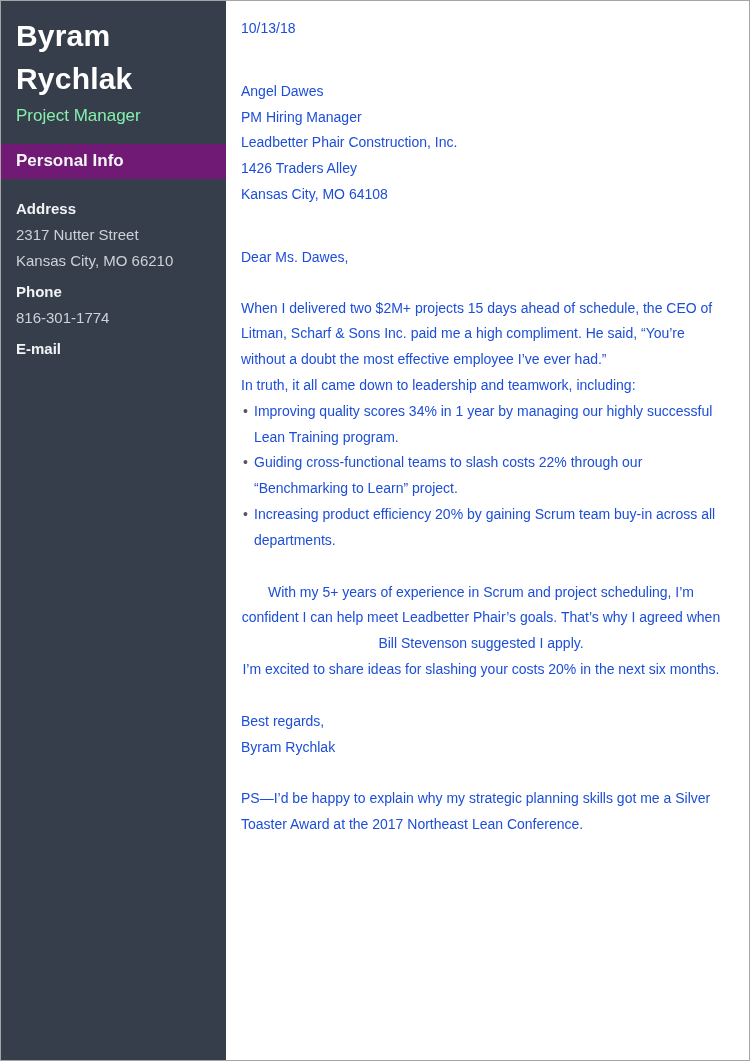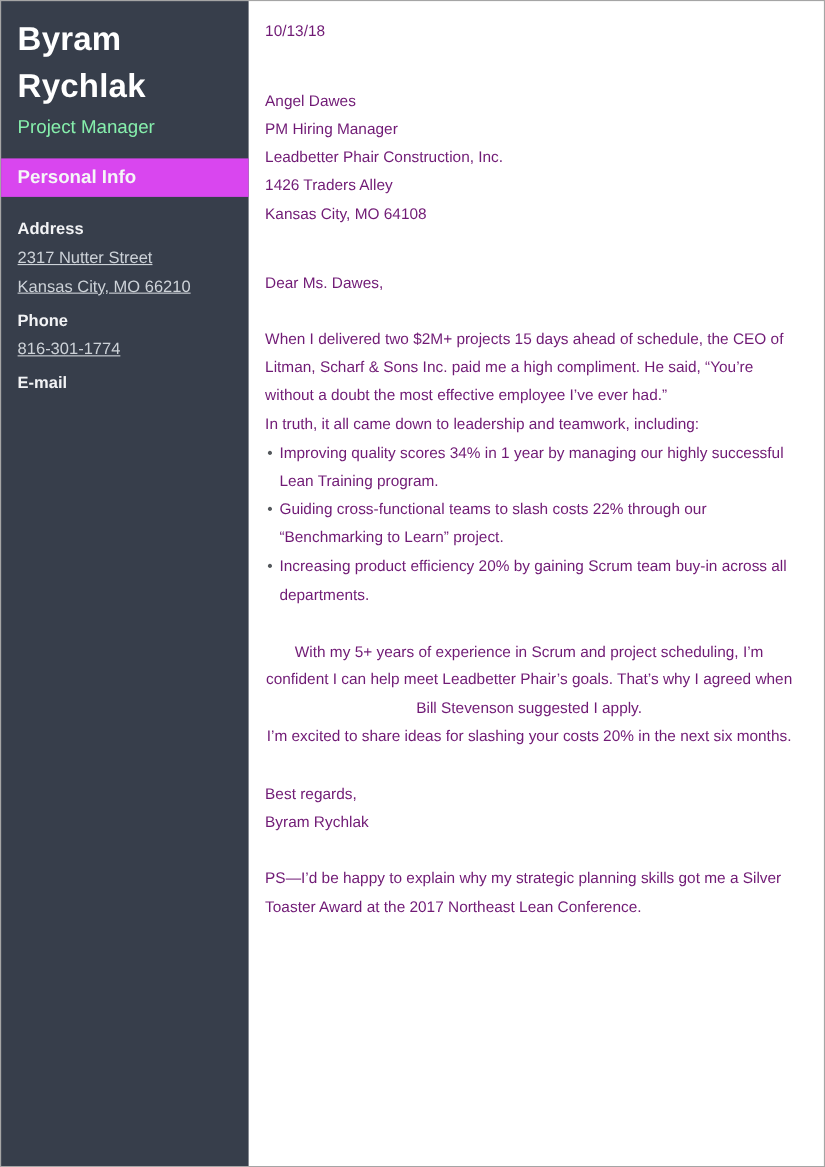--- a/index.html
+++ b/index.html
@@ -34,49 +34,48 @@
   }
   .job-title {
     padding: 3px 15px 0 15px;
     font-size: 17px;
     line-height: 26px;
     color: #86efac;
     font-weight: 400;
   }
   .section-band {
     margin-top: 15px;
-    background: #d946ef;
+    background: #701a75;
     padding: 6px 5px 7px 15px;
     font-size: 17px;
     line-height: 22px;
     font-weight: bold;
     color: #f5f6f7;
   }
   .contact {
     padding: 12px 15px 0 15px;
     font-size: 15px;
     line-height: 26px;
   }
   .contact-label {
     font-weight: bold;
     color: #f2f3f5;
     margin-top: 5px;
   }
   .contact-value {
     color: #cdd2d8;
     white-space: pre-line;
-    text-decoration: underline;
   }
   
   .main {
     flex: 1 1 auto;
     padding: 15px 28px 0 15px;
     font-size: 14px;
     line-height: 25.8px;
-    color: #701a75;
+    color: #1d4ed8;
   }
   .multiline { white-space: pre-line; }
   .date { margin-top: 0; }
   .recipient { margin-top: 37px; }
   .salutation { margin-top: 37px; }
   .para-1 { margin-top: 25px; }
   ul.bullets {
     list-style: none;
     margin: 0;
     padding: 0;

